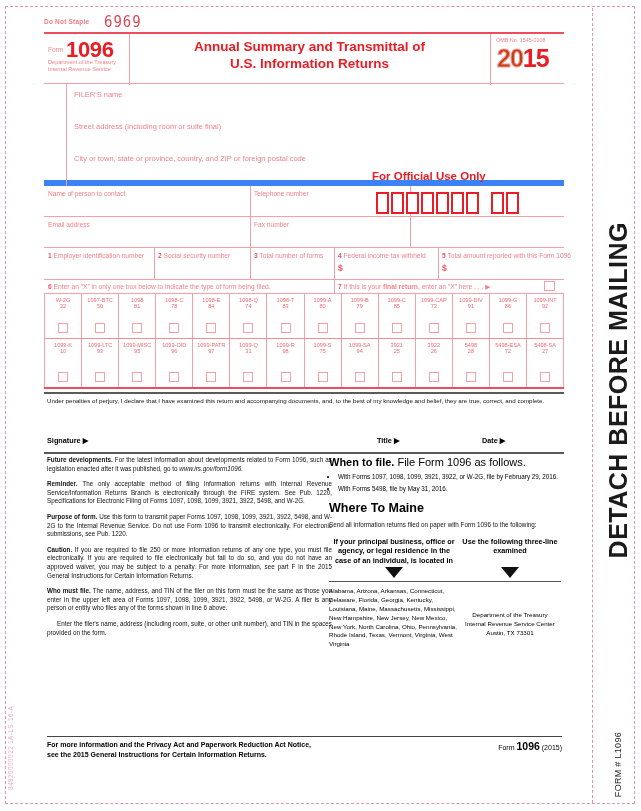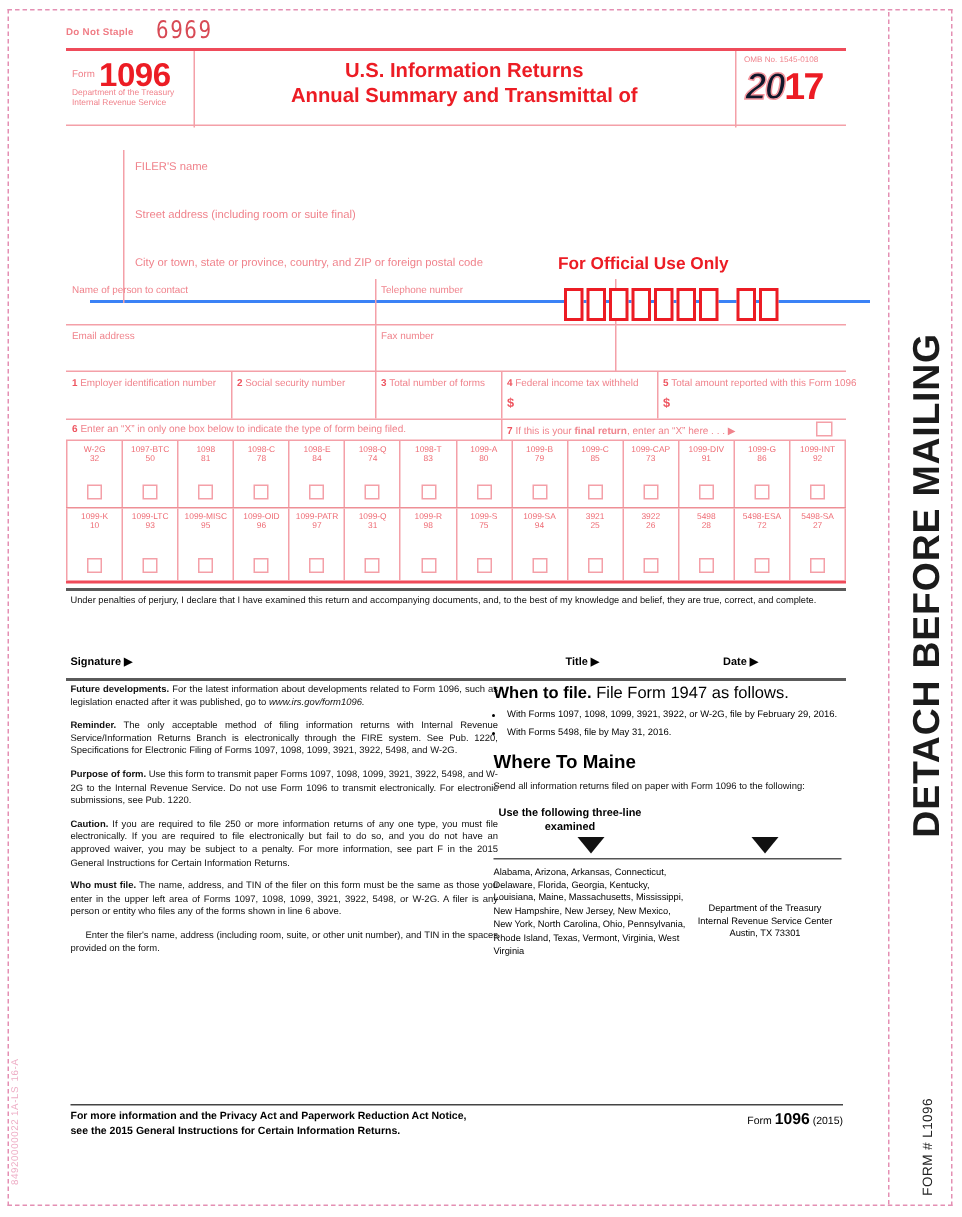--- a/index.html
+++ b/index.html
@@ -78,27 +78,27 @@
   }
   .omb-box{
     position:absolute;left:446px;top:0;width:74px;height:51px;
     border-left:1px solid #f4a0a8;box-sizing:border-box;
   }
   .omb-lbl{font-size:5.4px;color:#f0838c;position:absolute;left:5px;top:3px;white-space:nowrap;}
   .year{
     position:absolute;left:6px;top:10px;font-size:25px;font-weight:bold;
     letter-spacing:-1px;
   }
-  .year .hollow{color:#0f172a;font-style:italic;-webkit-text-stroke:1px #f3959d;}
+  .year .hollow{color:#c2410c;-webkit-text-stroke:1px #f3959d;}
   .year .solid{color:#ec1c24;}
 
   
   .filerblock{
-    position:absolute;left:16px;top:66px;width:520px;height:102px;
-    border-bottom:2px solid #3b82f6;box-sizing:border-box;margin-top:16px;
+    position:absolute;left:0;top:66px;width:520px;height:102px;
+    border-bottom:6px solid #3b82f6;box-sizing:border-box;
   }
   .filer-vline{position:absolute;left:22px;top:0;height:102px;border-left:1px solid #f4a0a8;}
   .filer-lbl{position:absolute;font-size:7.5px;color:#f0838c;}
 
   
   .rowbox{position:absolute;border-bottom:1px solid #f4a0a8;box-sizing:border-box;}
   .cellv{position:absolute;border-left:1px solid #f4a0a8;}
   .cell-lbl{position:absolute;font-size:6.6px;color:#f0838c;white-space:nowrap;}
   .cell-num{font-weight:bold;color:#ee5560;}
 
@@ -207,26 +207,26 @@
     <div class="hdr">
       <div class="hdr-left">
         <div class="lbl-form">Form</div>
         <div class="big1096">1096</div>
         <div class="dept">
           <span>Department of the Treasury</span><br>
           <span>Internal Revenue Service</span>
         </div>
       </div>
       <div class="hdr-title">
+        <div>Annual Summary and Transmittal of</div>
         <div>U.S. Information Returns</div>
-        <div>Annual Summary and Transmittal of</div>
       </div>
       <div class="omb-box">
         <div class="omb-lbl">OMB No. 1545-0108</div>
-        <div class="year"><span class="hollow">20</span><span class="solid">17</span></div>
+        <div class="year"><span class="hollow">20</span><span class="solid">15</span></div>
       </div>
     </div>
 
     <div class="filerblock">
       <div class="filer-vline"></div>
       <div class="filer-lbl" style="left:30px;top:6px;">FILER'S name</div>
       <div class="filer-lbl" style="left:30px;top:38px;">Street address (including room or suite final)</div>
       <div class="filer-lbl" style="left:30px;top:70px;">City or town, state or province, country, and ZIP or foreign postal code</div>
     </div>
 
@@ -443,29 +443,30 @@
   <div class="instr">
     <div class="p"><b>Future developments.</b><span> For the latest information about developments related to Form 1096, such as legislation enacted after it was published, go to </span><i>www.irs.gov/form1096.</i></div>
     <div class="p"><b>Reminder.</b><span> The only acceptable method of filing information returns with Internal Revenue Service/Information Returns Branch is electronically through the FIRE system. See Pub. 1220, Specifications for Electronic Filing of Forms 1097, 1098, 1099, 3921, 3922, 5498, and W-2G.</span></div>
     <div class="p"><b>Purpose of form.</b><span> Use this form to transmit paper Forms 1097, 1098, 1099, 3921, 3922, 5498, and W-2G to the Internal Revenue Service. Do not use Form 1096 to transmit electronically. For electronic submissions, see Pub. 1220.</span></div>
     <div class="p"><b>Caution.</b><span> If you are required to file 250 or more information returns of any one type, you must file electronically. If you are required to file electronically but fail to do so, and you do not have an approved waiver, you may be subject to a penalty. For more information, see part F in the 2015 General Instructions for Certain Information Returns.</span></div>
     <div class="p"><b>Who must file.</b><span> The name, address, and TIN of the filer on this form must be the same as those you enter in the upper left area of Forms 1097, 1098, 1099, 3921, 3922, 5498, or W-2G. A filer is any person or entity who files any of the forms shown in line 6 above.</span></div>
     <div class="p" style="text-indent:10px;">Enter the filer's name, address (including room, suite, or other unit number), and TIN in the spaces provided on the form.</div>
   </div>
 
   <div class="right-col">
-    <div class="rc-h"><span>When to file.</span><span style="font-weight:normal;"> File Form 1947 as follows.</span></div>
+    <div class="rc-h"><span>When to file.</span><span style="font-weight:normal;"> File Form 1096 as follows.</span></div>
     <ul class="bullets">
       <li>With Forms 1097, 1098, 1099, 3921, 3922, or W-2G, file by February 29, 2016.</li>
       <li>With Forms 5498, file by May 31, 2016.</li>
     </ul>
     <div class="rc-h2">Where To Maine</div>
     <div class="p" style="text-align:left;">Send all information returns filed on paper with Form 1096 to the following:</div>
 
     <div class="wtf-head">
+      <div class="wtf-l">If your principal business, office or agency, or legal residence in the case of an individual, is located in</div>
       <div class="wtf-r">Use the following three-line examined</div>
     </div>
     <div class="arrows">
       <div class="arrw">
           <div class="tri"></div>
         </div>
       <div class="arrw2">
           <div class="tri"></div>
         </div>
     </div>

